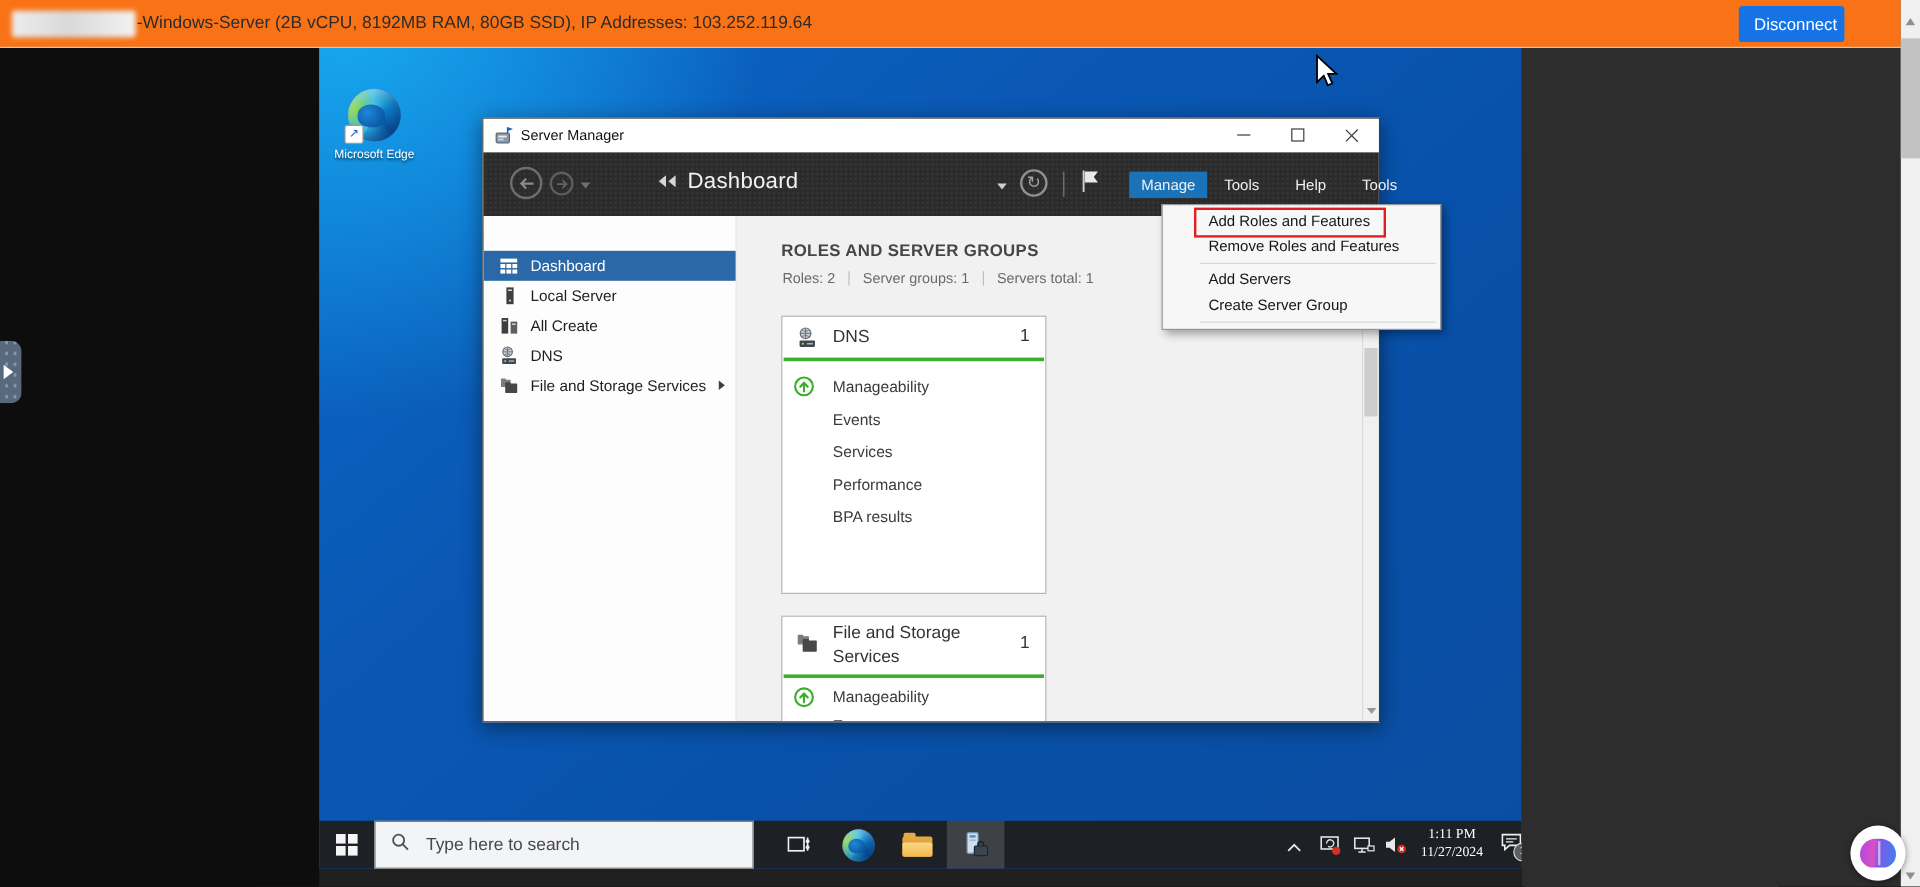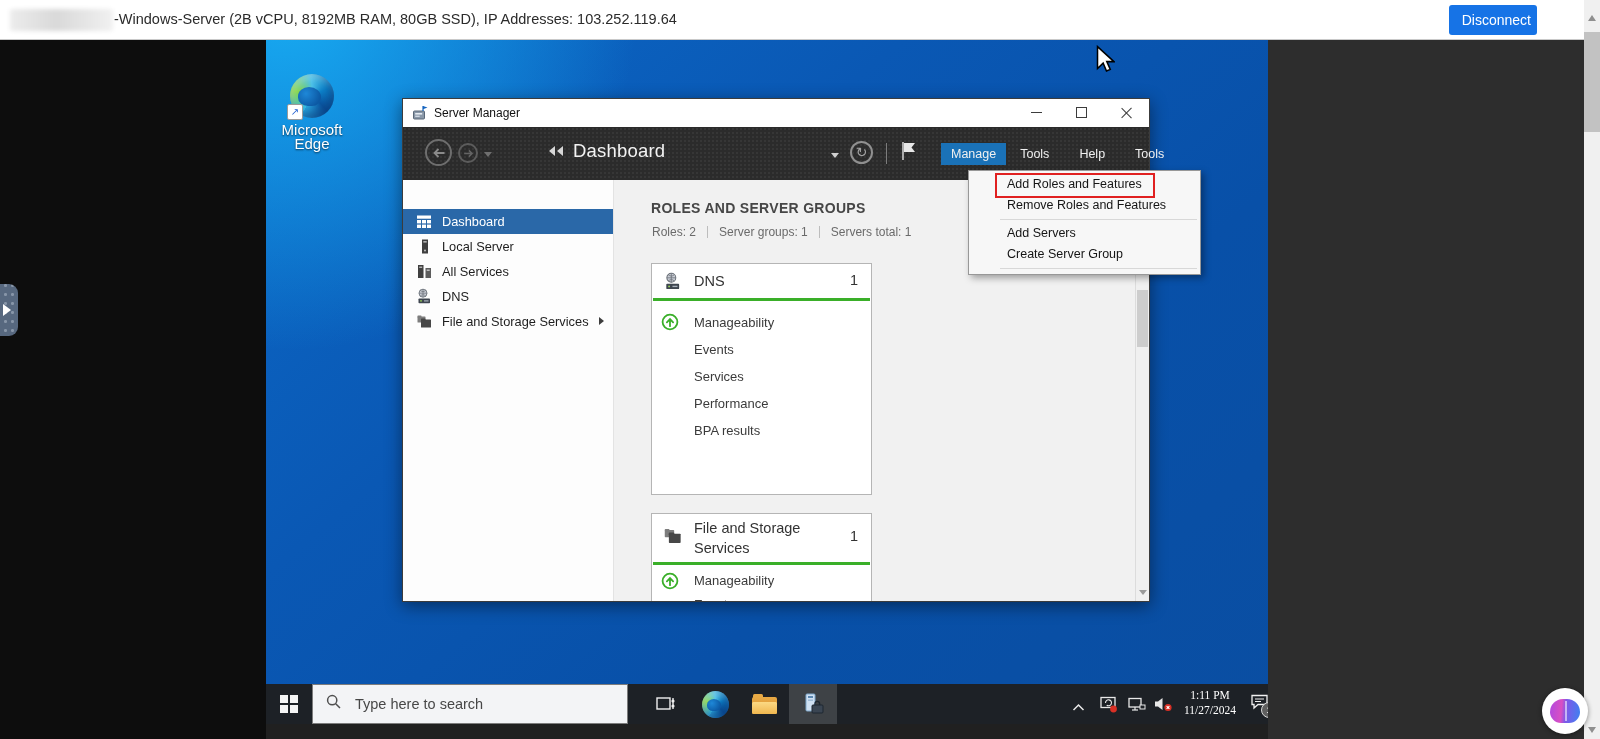--- a/index.html
+++ b/index.html
@@ -1,20 +1,20 @@
 <!DOCTYPE html>
 <html><head>
 <meta charset="utf-8">
 <style>
   html,body{margin:0;padding:0;background:#161616;}
   .page{position:relative;width:1600px;height:739px;overflow:hidden;
         font-family:"Liberation Sans","DejaVu Sans",sans-serif;background:#161616;}
 
   
-  .topbar{position:absolute;left:0;top:0;width:1584px;height:40px;background:#ffffff;
+  .topbar{position:absolute;left:0;top:0;width:1584px;height:40px;background:#f97316;
           border-bottom:1px solid #c9c9c9;box-sizing:border-box;z-index:40;}
   .blur-patch{position:absolute;left:10px;top:9px;width:103px;height:22px;border-radius:2px;
           background:linear-gradient(90deg,#ececec,#d9d9d9 45%,#f1f1f1);filter:blur(2px);}
   .topbar-title{position:absolute;left:114px;top:11px;font-size:14.5px;color:#2b2b2b;white-space:nowrap;}
   .disconnect{position:absolute;left:1449px;top:5px;width:88px;height:30px;border:none;border-radius:3px;
           color:#fff;font-size:14px;cursor:pointer;font-family:inherit;}
 
   
   .page-scrollbar{position:absolute;right:0;top:0;width:16px;height:739px;background:#f0f0f0;z-index:45;}
   .ps-up{position:absolute;top:15px;left:4px;width:0;height:0;border-left:4px solid transparent;
@@ -45,21 +45,21 @@
   .edge-ball{width:44px;height:44px;border-radius:50%;margin:0 auto;position:relative;
         background:conic-gradient(from 210deg at 52% 48%, #35c1f1 0%, #85d549 20%, #4bc0e8 40%,
                    #0c80c8 60%, #0b59a5 80%, #2aa7e0 100%);
         box-shadow:inset -4px -5px 8px rgba(6,40,100,.45), inset 3px 4px 6px rgba(255,255,255,.25);}
   .edge-ball::after{content:"";position:absolute;left:8px;top:13px;width:23px;height:19px;
         border-radius:55% 60% 45% 50%;background:radial-gradient(circle at 35% 35%, #1e88d8, #0c59a4 75%);}
   .edge-ball.small{width:27px;height:27px;margin:0;}
   .edge-ball.small::after{left:5px;top:8px;width:14px;height:12px;}
   .shortcut-badge{position:absolute;left:-3px;bottom:-2px;width:14px;height:14px;background:#fff;
         border:1px solid #9a9a9a;border-radius:2px;font-size:10px;line-height:13px;color:#1f5fd0;text-align:center;}
-  .desktop-icon-label{margin-top:5px;font-size:15px;line-height:14px;color:#fff;
+  .desktop-icon-label{margin-top:5px;font-size:10px;line-height:14px;color:#fff;
         text-shadow:0 1px 2px rgba(0,0,0,.65);}
 
   
   .sm-window{position:absolute;left:136px;top:58px;width:748px;height:504px;background:#f1f1f1;
         border:1px solid #3c3c3c;box-sizing:border-box;box-shadow:0 4px 16px rgba(0,0,0,.45);z-index:10;}
   .titlebar{position:absolute;left:0;top:0;right:0;height:28px;background:#fff;}
   .title-icon{position:absolute;left:9px;top:6px;width:16px;height:16px;}
   .title-text{position:absolute;left:31px;top:7px;font-size:12px;color:#111;}
   .win-btns{position:absolute;right:0;top:0;height:27px;display:flex;}
   .win-btn{width:45px;height:27px;display:flex;align-items:center;justify-content:center;cursor:pointer;}
@@ -301,21 +301,21 @@
           </div>
           <div class="side-item">
             <span class="sicon">
               <svg width="17" height="17" viewBox="0 0 17 17">
                 <rect x="2" y="2" width="5.5" height="13" fill="#3f3f3f"></rect>
                 <rect x="3.2" y="3.6" width="3" height="1.2" fill="#cfcfcf"></rect>
                 <rect x="9.5" y="5" width="5.5" height="10" fill="#5d5d5d"></rect>
                 <rect x="10.7" y="6.6" width="3" height="1.2" fill="#d8d8d8"></rect>
               </svg>
             </span>
-            <span>All Services</span>
+            <span>All Create</span>
           </div>
           <div class="side-item">
             <span class="sicon">
               <svg width="17" height="17" viewBox="0 0 17 17">
                 <circle cx="7" cy="5.2" r="4" fill="#c8ccd4" stroke="#6a7078" stroke-width="0.9"></circle>
                 <path d="M3 5.2 H11 M7 1.2 V9.2 M4.3 2.4 C6 4,8 4,9.7 2.4 M4.3 8 C6 6.4,8 6.4,9.7 8" stroke="#6a7078" stroke-width="0.7" fill="none"></path>
                 <rect x="2.5" y="10.5" width="11.5" height="4.8" rx="0.8" fill="#3f4650"></rect>
                 <circle cx="5" cy="12.9" r="0.8" fill="#9fe05a"></circle>
                 <rect x="8" y="12.3" width="4.5" height="1.2" fill="#aab2bc"></rect>
               </svg>

